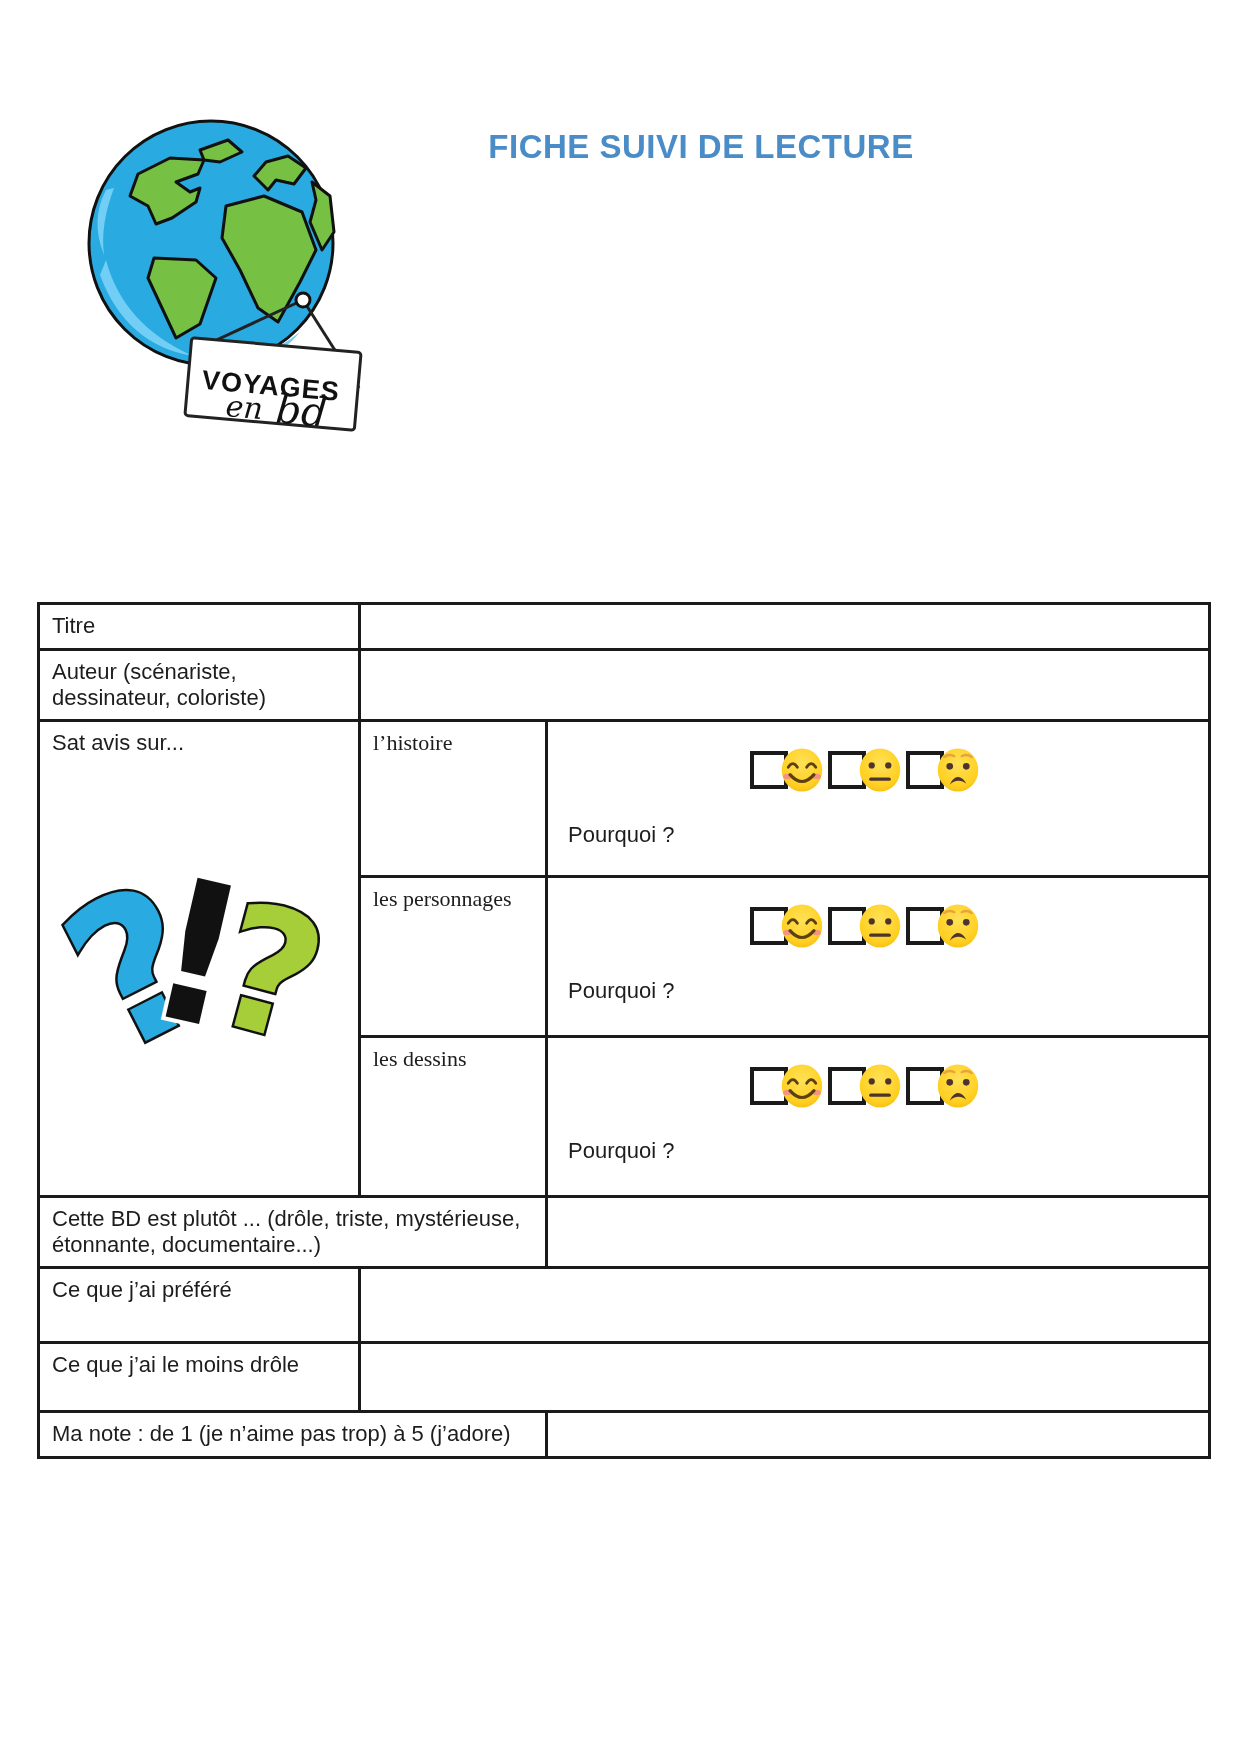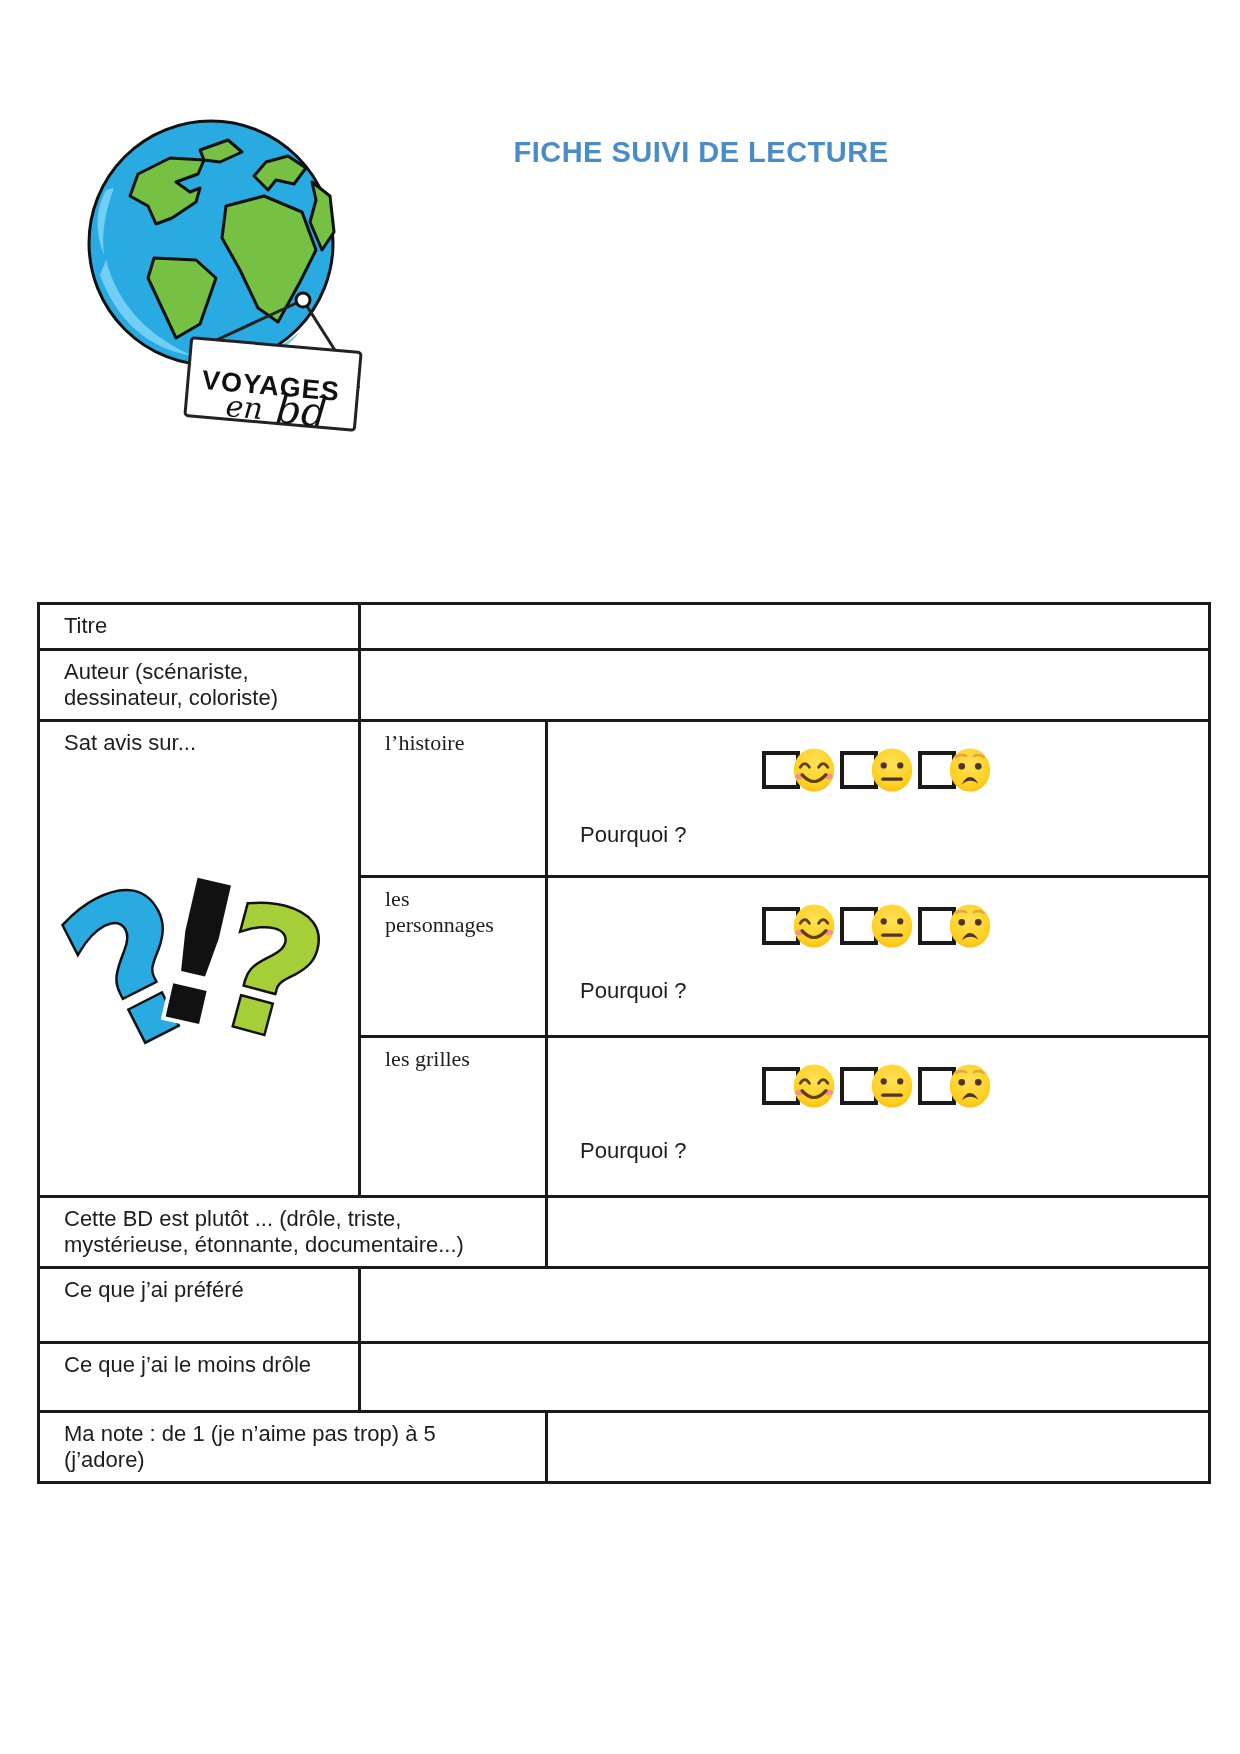--- a/index.html
+++ b/index.html
@@ -3,36 +3,36 @@
 <meta charset="utf-8">
 <style>
   html,body{margin:0;padding:0;background:#fff;}
   .page{
     position:relative;width:1240px;height:1754px;background:#ffffff;
     font-family:"Liberation Sans",sans-serif;color:#1d1d1d;overflow:hidden;
   }
   
   .doc-title{
     position:absolute;left:424px;top:128px;width:554px;text-align:center;
-    font-size:29px;font-weight:bold;color:#4a8cc7;letter-spacing:.5px;margin-top:8px;
+    font-size:33px;font-weight:bold;color:#4a8cc7;letter-spacing:.5px;
   }
   .intro{
     position:absolute;left:424px;top:214px;width:554px;
     font-style:italic;font-size:24px;line-height:55px;color:#1b1b1b;
   }
   .intro .line{text-align:justify;text-align-last:justify;}
   .intro .line.last{text-align:justify;text-align-last:left;}
   .globe-wrap{position:absolute;left:78px;top:110px;width:300px;height:335px;}
   
   table.sheet{
     position:absolute;left:37px;top:602px;width:1171px;
     border-collapse:collapse;table-layout:fixed;font-size:22px;color:#1d1d1d;
   }
   table.sheet td{
-    border:3px solid #1a1a1a;vertical-align:top;padding:8px 24px;
+    border:3px solid #1a1a1a;vertical-align:top;padding:8px 12px;
     overflow:hidden;
   }
   td.sub-label{padding-top:12px;font-family:Liberation Serif, serif;}
   td.content-cell{padding:0;position:relative;}
   td.avis-cell{position:relative;}
   .qmarks{position:absolute;left:6px;top:128px;}
   .emoji-row{display:flex;align-items:flex-start;margin:16px 0 0 190px;}
   .opt{display:flex;align-items:flex-start;margin-right:3px;}
   .cb{
     width:30px;height:30px;border:4px solid #1a1a1a;background:#fff;
@@ -193,21 +193,21 @@
             <svg class="em">
                   <use href="#em-worried"></use>
                 </svg>
           </span>
         </div>
         <div class="pourquoi">Pourquoi ?</div>
       </td>
     </tr>
 
     <tr style="height:160px">
-      <td class="sub-label">les grilles</td>
+      <td class="sub-label">les dessins</td>
       <td class="content-cell">
         <div class="emoji-row">
           <span class="opt">
             <span class="cb"></span>
             <svg class="em">
                   <use href="#em-happy"></use>
                 </svg>
           </span>
           <span class="opt">
             <span class="cb"></span>

